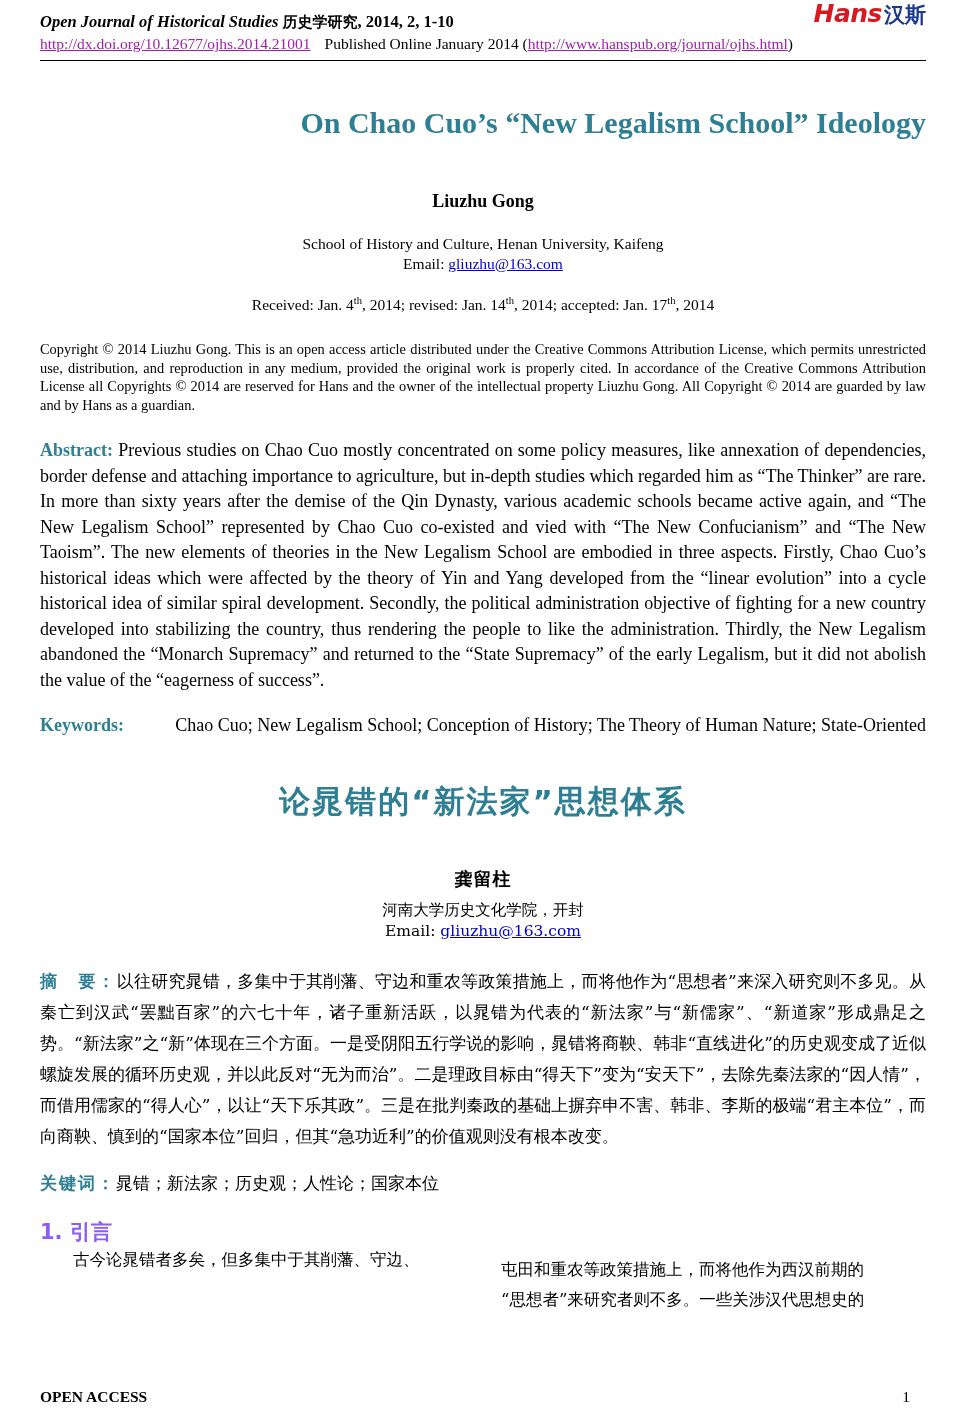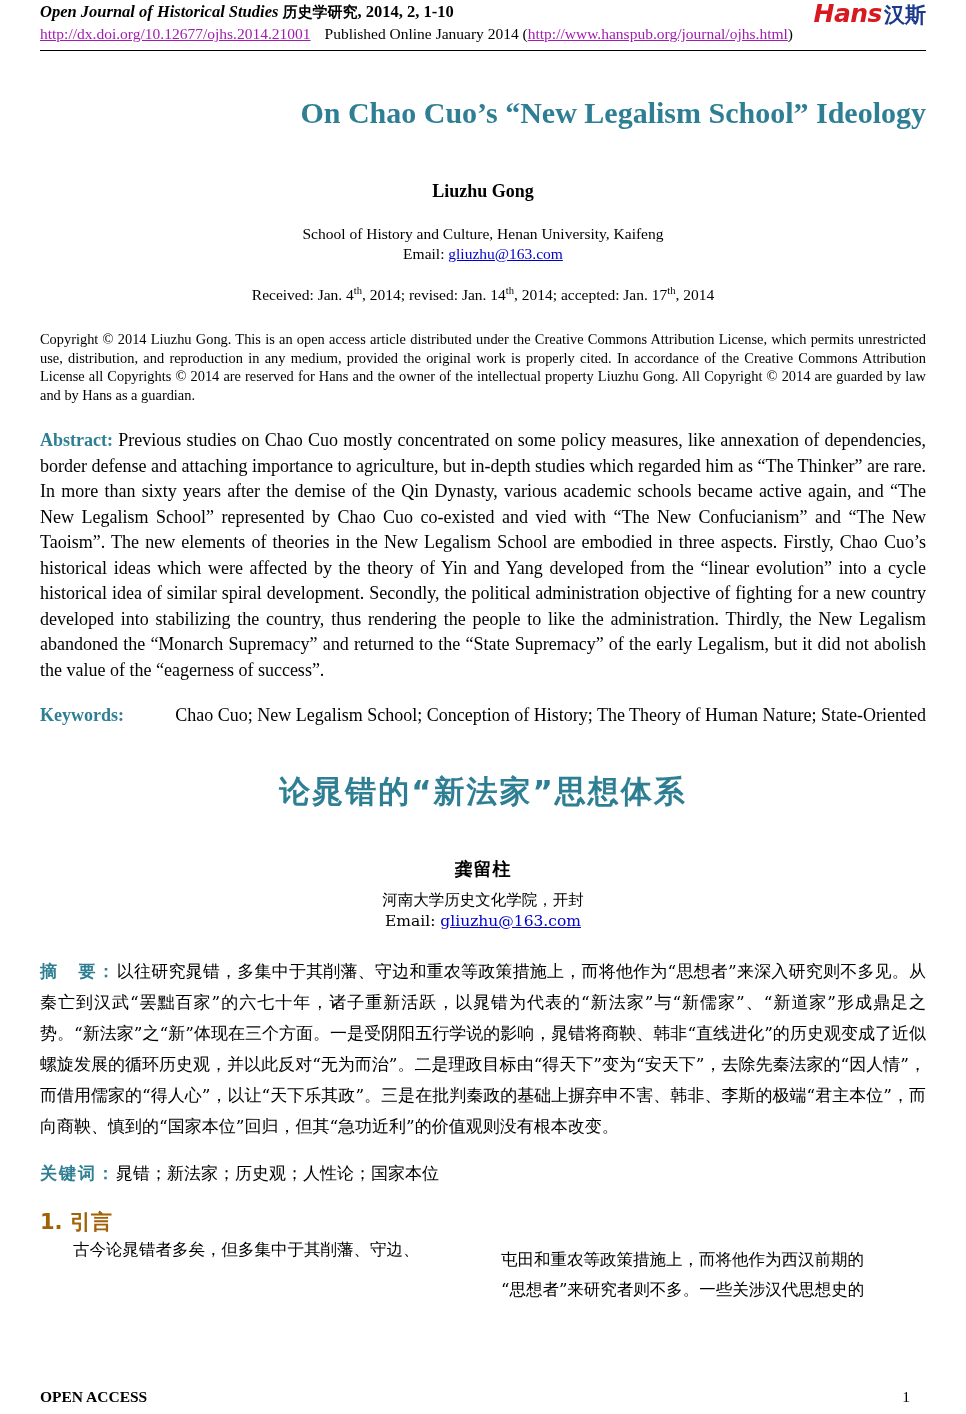--- a/index.html
+++ b/index.html
@@ -20,21 +20,21 @@
     width: 966px;
     height: 1414px;
     box-sizing: border-box;
     padding: 0 40px;
   }
 
   
   .runhead {
     position: relative;
     height: 46px;
-    padding-top: 2px;
+    padding-top: 12px;
   }
   .runhead-line1 {
     font-size: 16.5px;
     line-height: 20px;
     white-space: nowrap;
   }
   .journal-en {
     font-style: italic;
     font-weight: bold;
     font-family: "Liberation Serif", serif;
@@ -212,21 +212,21 @@
   }
   .keywords-cn {
     margin-top: 16px;
     font-family: "DejaVu Serif", serif;
     font-size: 17px;
     line-height: 31px;
   }
 
   
   .section-head {
-    color: #a16207;
+    color: #8b5cf6;
     font-family: "DejaVu Sans", sans-serif;
     font-weight: bold;
     font-size: 21px;
     line-height: 26px;
   }
   .cols {
     margin-top: 20px;
     display: flex;
     gap: 36px;
   }

